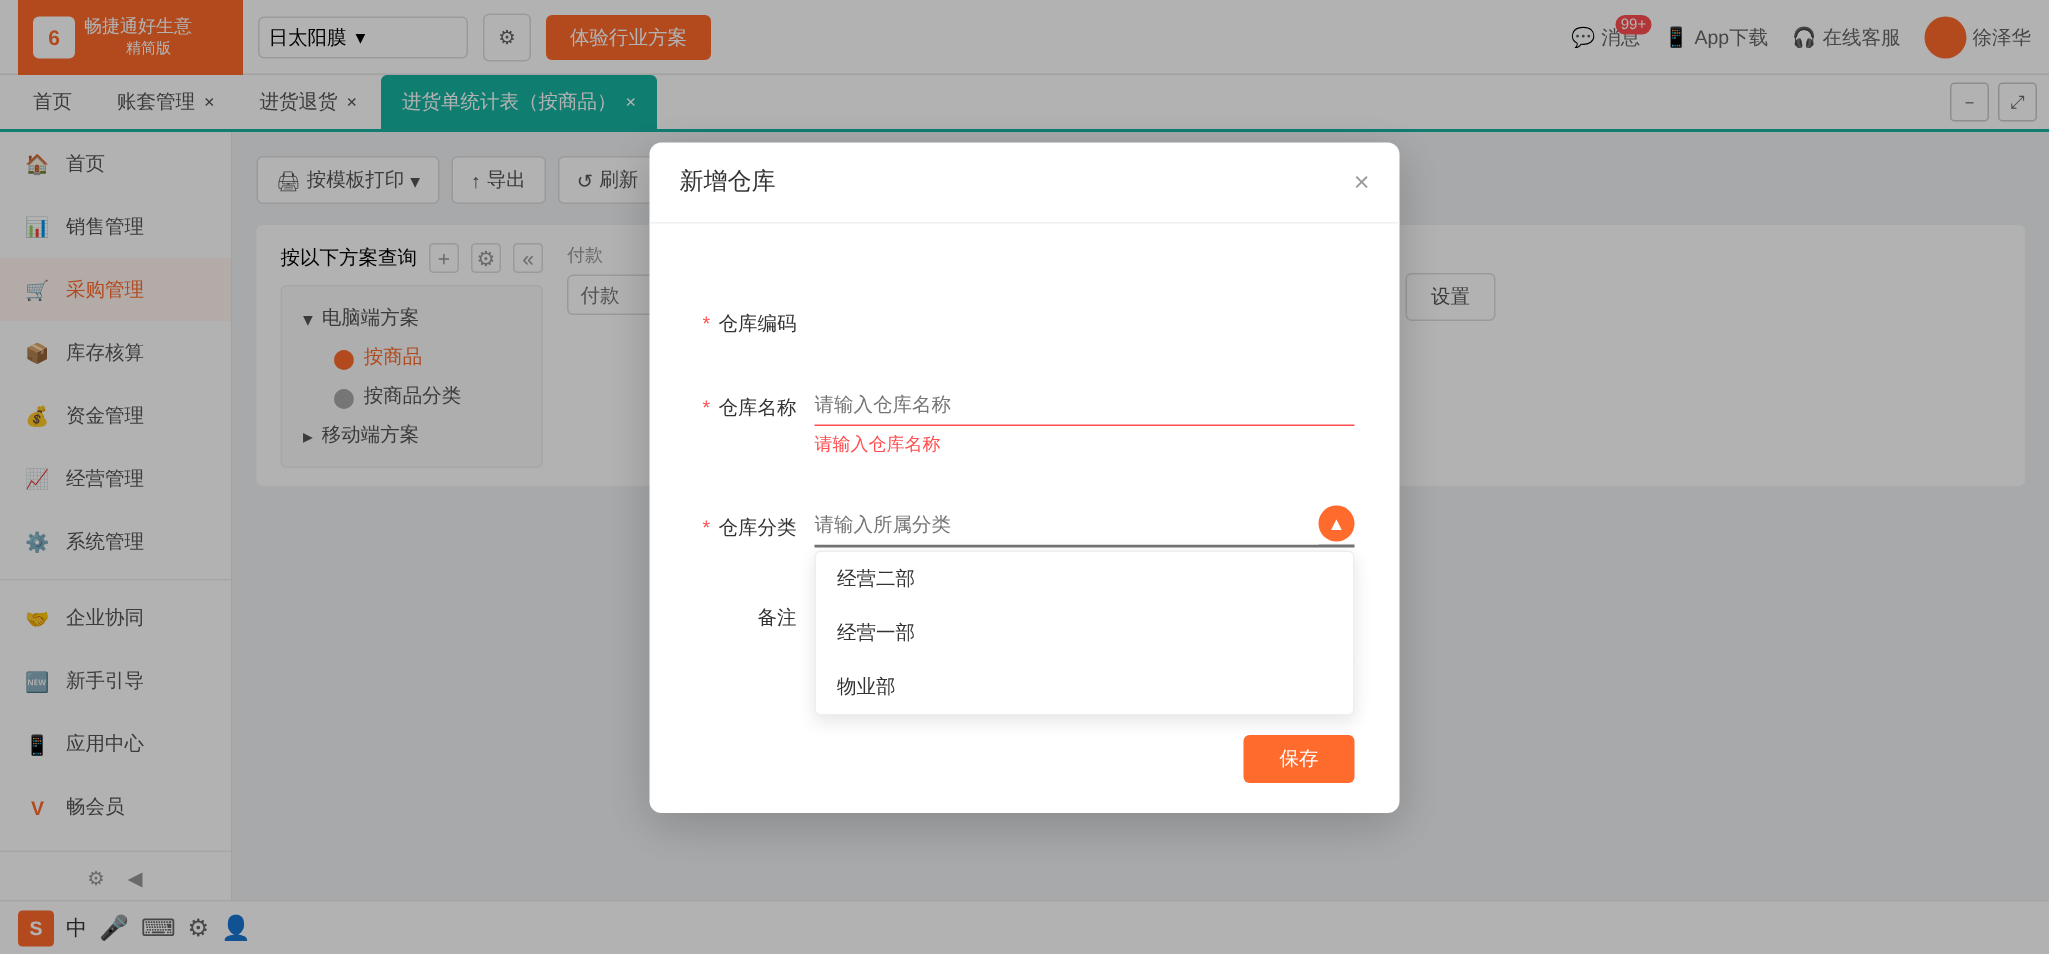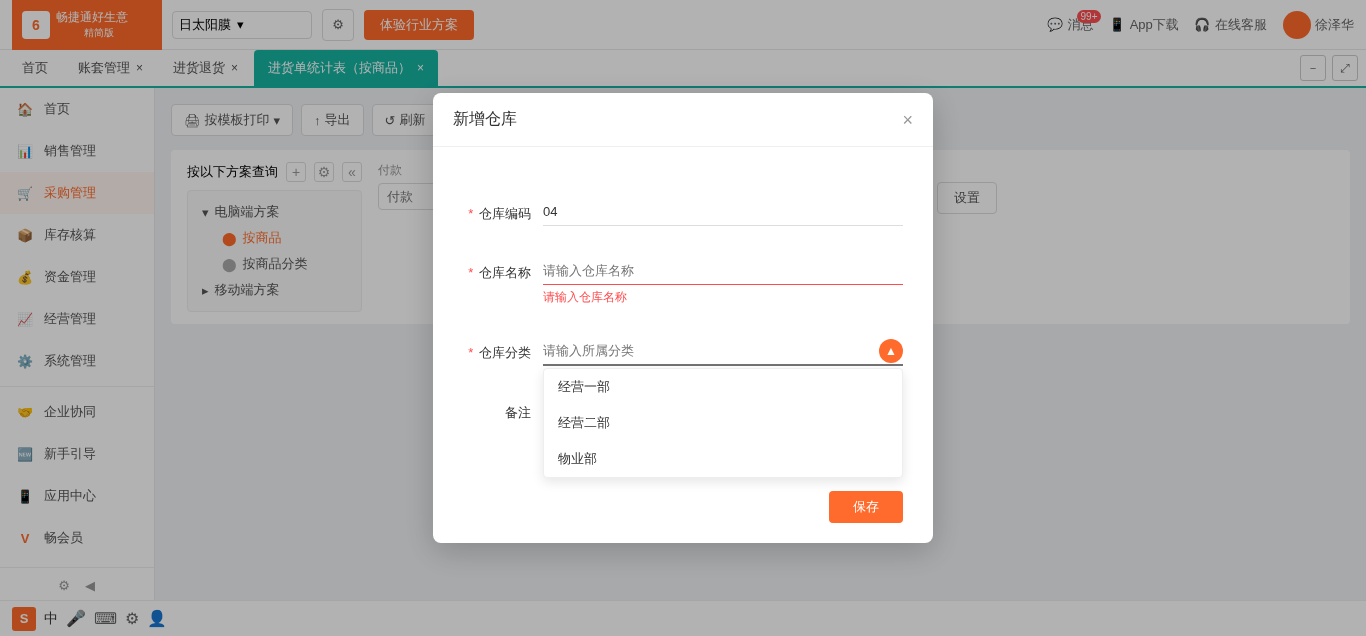--- a/index.html
+++ b/index.html
@@ -327,23 +327,20 @@
       <span class="modal-title">新增仓库</span>
       <span class="modal-close">×</span>
     </div>
     <div class="modal-body">
 
       <div class="form-row">
         <div class="form-label">
           <span class="required-star">*</span>
           <span>仓库编码</span>
         </div>
-        <div class="form-control">
-          <input class="form-input" type="text" value="04" style="">
-        </div>
       </div>
 
       <div class="form-row">
         <div class="form-label">
           <span class="required-star">*</span>
           <span>仓库名称</span>
         </div>
         <div class="form-control">
           <input class="form-input error-border" type="text" placeholder="请输入仓库名称" style="">
           <div class="error-msg">请输入仓库名称</div>
@@ -355,22 +352,22 @@
           <span class="required-star">*</span>
           <span>仓库分类</span>
         </div>
         <div class="form-control dropdown-container">
           <div class="dropdown-input-wrap">
             <input class="dropdown-input" type="text" placeholder="请输入所属分类" style="">
             <div class="dropdown-arrow">▲</div>
           </div>
 
           <div class="dropdown-list">
+            <div class="dropdown-option">经营二部</div>
             <div class="dropdown-option">经营一部</div>
-            <div class="dropdown-option">经营二部</div>
             <div class="dropdown-option">物业部</div>
           </div>
         </div>
       </div>
 
       <div class="form-row">
         <div class="form-label">备注</div>
         <div class="form-control">
           <textarea class="textarea-input" rows="2" style=""></textarea>
         </div>

